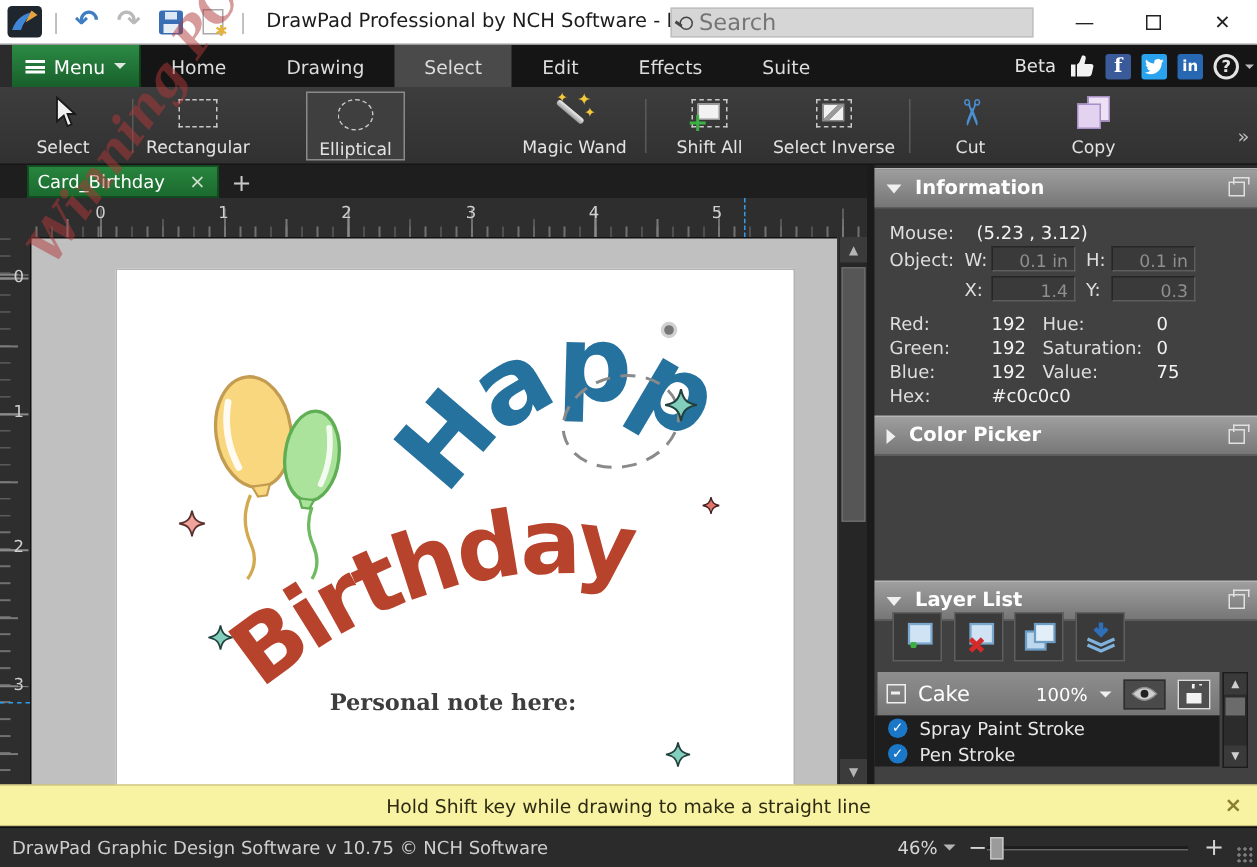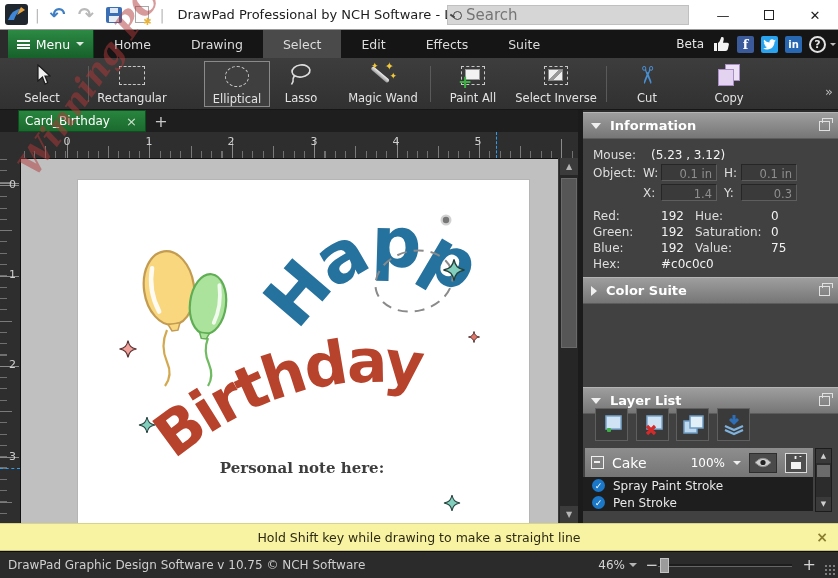--- a/index.html
+++ b/index.html
@@ -266,49 +266,40 @@
           <span class="dash-rect"></span>
         </div>
       <div class="tlabel">Rectangular</div>
     </div>
     <div class="titem selected" style="left:204px;width:66px;">
       <div class="ticon">
           <span class="dash-ellipse"></span>
         </div>
       <div class="tlabel">Elliptical</div>
     </div>
-    <div class="titem" style="left:272px;width:58px;">
-      <div class="ticon">
-        <svg width="26" height="24" viewBox="0 0 26 24">
-            <ellipse cx="13" cy="8" rx="9" ry="6" fill="none" stroke="#dedede" stroke-width="1.6" transform="rotate(-8 13 8)"></ellipse>
-            <path d="M6.5 12.5 q-2 3 -1.5 6 l-1.5 3" fill="none" stroke="#dedede" stroke-width="1.6"></path>
-          </svg>
-      </div>
-      <div class="tlabel">Lasso</div>
-    </div>
     <div class="titem" style="left:338px;width:90px;">
       <div class="ticon">
         <div class="wand">
             <div class="stick"></div>
             <span class="s1">✦</span>
             <span class="s2">✦</span>
             <span class="s3">✦</span>
           </div>
       </div>
       <div class="tlabel">Magic Wand</div>
     </div>
     <div class="tsep" style="left:430px;"></div>
     <div class="titem" style="left:436px;width:74px;">
       <div class="ticon">
         <span class="selall-box">
             <span class="inner"></span>
             <span class="plus">+</span>
           </span>
       </div>
-      <div class="tlabel">Paint All</div>
+      <div class="tlabel">Shift All</div>
     </div>
     <div class="titem" style="left:512px;width:88px;">
       <div class="ticon">
         <span class="selinv-box">
             <span class="inner"></span>
           </span>
       </div>
       <div class="tlabel">Select Inverse</div>
     </div>
     <div class="tsep" style="left:606px;"></div>
@@ -457,21 +448,21 @@
       <span class="ilabel" style="left:112px">Value:</span>
       <span class="ival" style="left:188px">75</span>
     </div>
     <div class="irow" style="top:145px;">
       <span class="ilabel" style="left:10px">Hex:</span>
       <span class="ival" style="left:78px">#c0c0c0</span>
     </div>
 
     <div class="sect-head" style="top:165px;">
       <span class="tri-right"></span>
-      <span>Color Suite</span>
+      <span>Color Picker</span>
       <span class="pop"></span>
     </div>
 
     <div class="sect-head" style="top:275px;">
       <span class="tri-down"></span>
       <span>Layer List</span>
       <span class="pop"></span>
     </div>
 
     <div class="lbtn" style="left:12px;">

